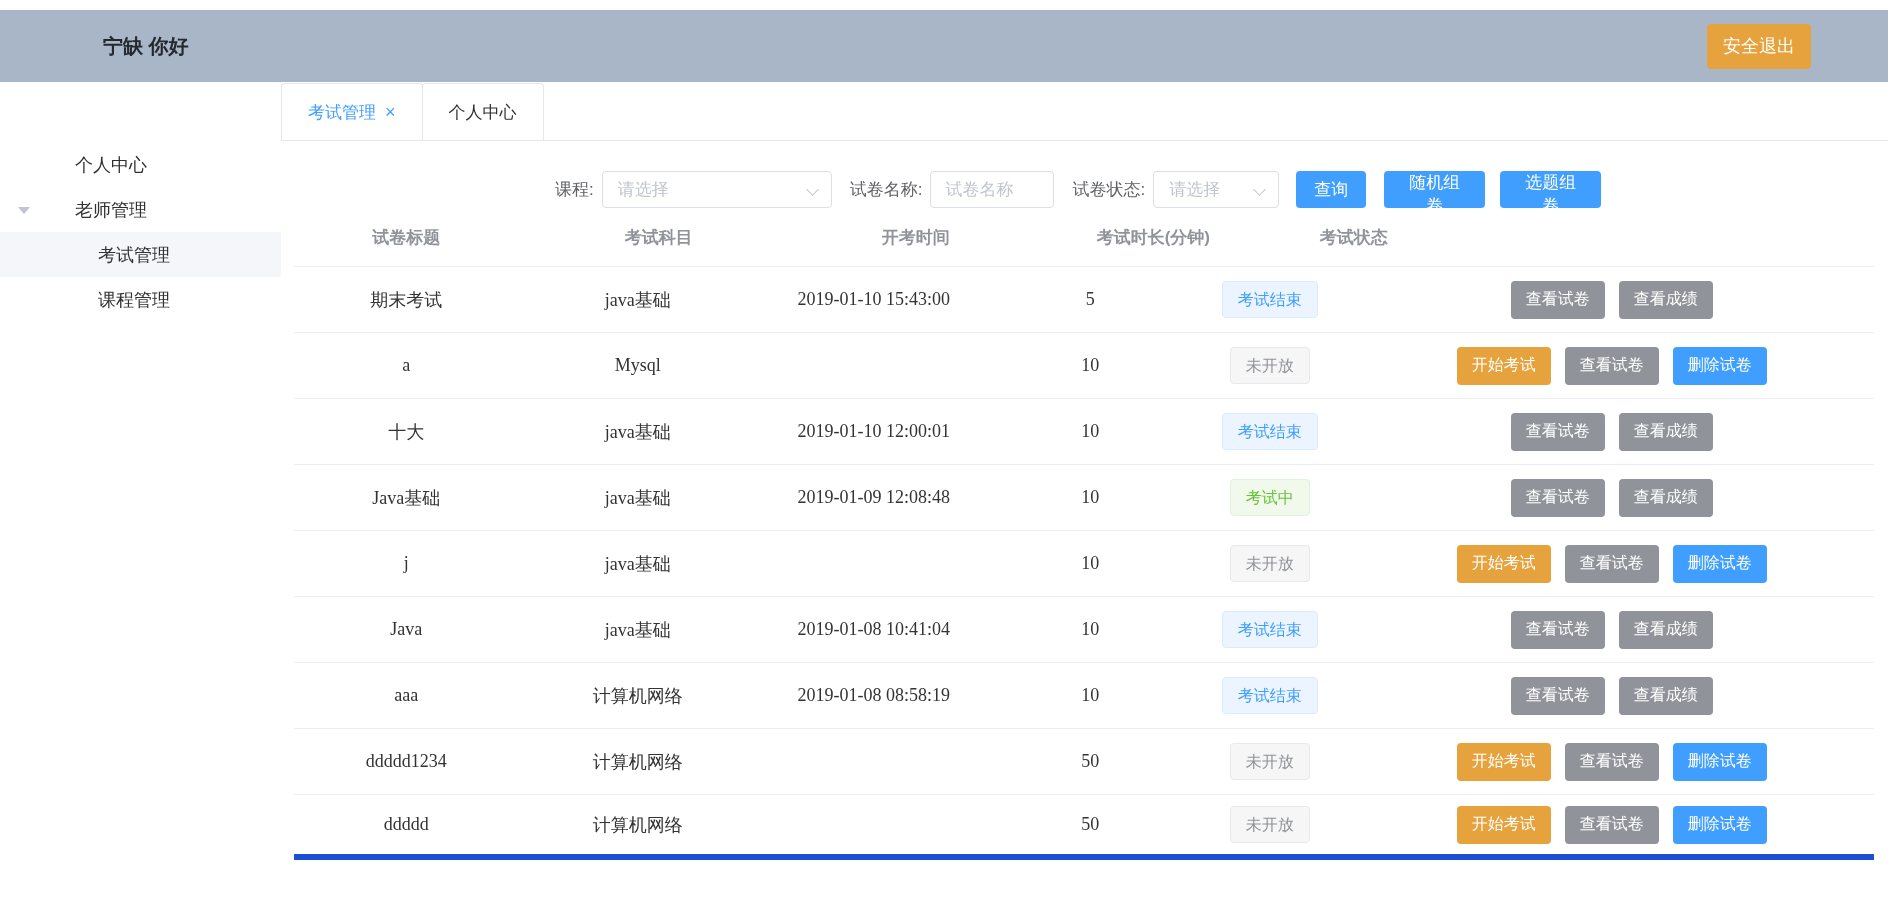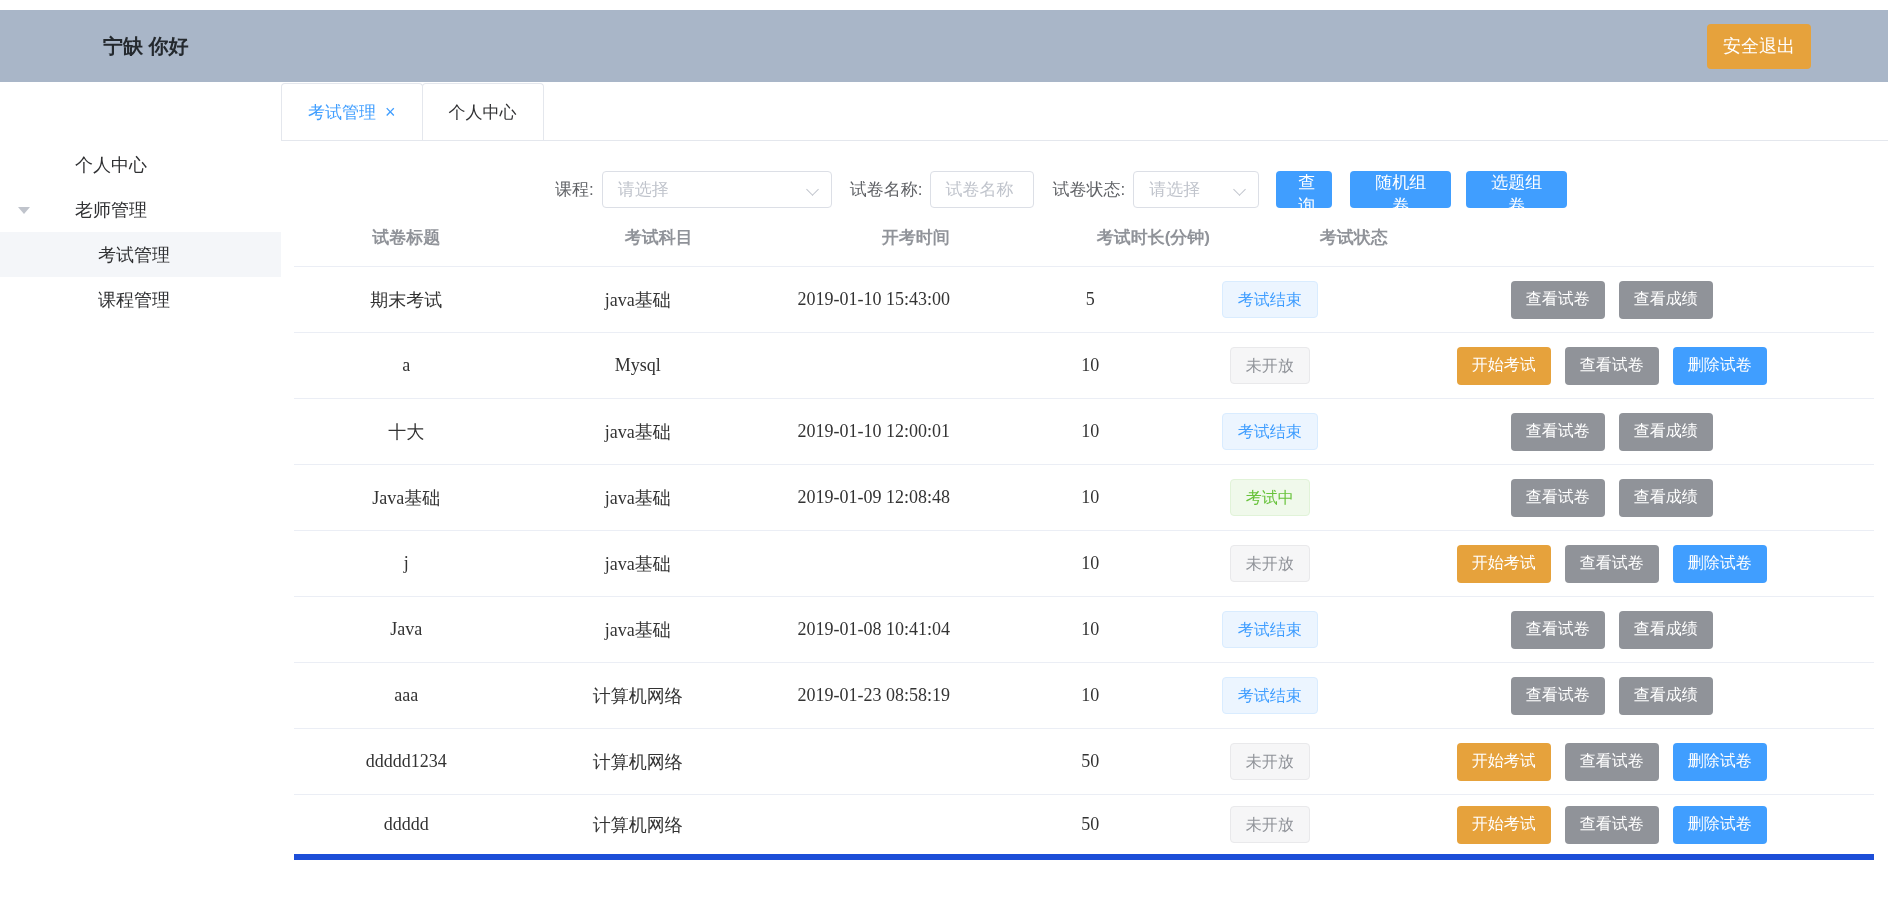--- a/index.html
+++ b/index.html
@@ -42,27 +42,27 @@
   .filters { margin-top: 30px; display: flex; align-items: center; padding-left: 274px; }
   .flabel { font-size: 17px; color: #606266; white-space: nowrap; }
   .select-box { position: relative; height: 37px; border: 1px solid #dcdfe6;
     border-radius: 4px; background: #fff; display: flex; align-items: center; }
   .select-box.wide { width: 230px; margin-left: 8px; margin-right: 18px; }
   .select-box.narrow { width: 126px; margin-left: 8px; margin-right: 17px; }
   .select-box .ph { margin-left: 15px; font-size: 17px; color: #c0c4cc; }
   .chev { position: absolute; right: 14px; top: 13px; width: 9px; height: 9px;
     border-right: 1.5px solid #c0c4cc; border-bottom: 1.5px solid #c0c4cc;
     transform: rotate(45deg); }
-  .text-input { width: 104px; height: 37px; border: 1px solid #dcdfe6; border-radius: 4px;
+  .text-input { width: 124px; height: 37px; border: 1px solid #dcdfe6; border-radius: 4px;
     margin-left: 8px; margin-right: 18px; padding: 12px 14px; font-size: 17px; color: #303133;
     font-family: inherit; }
   .text-input::placeholder { color: #c0c4cc; }
   .f-btn { height: 37px; border: none; border-radius: 4px; background: #409eff;
     color: #fff; font-size: 17px; cursor: pointer; font-family: inherit; padding: 0 17px; }
-  .f-btn.query { width: 56px; margin-right: 18px; text-align: right; }
+  .f-btn.query { width: 70px; margin-right: 18px; }
   .f-btn.random { width: 101px; margin-right: 15px; }
   .f-btn.pick { width: 101px; }
 
   
   .table { margin: 0 14px 0 13px; }
   .t-head { display: flex; height: 58px; align-items: center; gap: 21px; }
   .t-head .cell { font-weight: bold; color: #909399; font-size: 17px; }
   .t-row { display: flex; height: 66px; align-items: center;
     border-top: 1px solid #ebeef5; }
   .t-row:last-child { border-bottom: 6px solid #1d4ed8; }
@@ -192,21 +192,21 @@
             <div class="cell c0"><span class="cell-text">Java</span></div>
             <div class="cell c1"><span class="cell-text">java基础</span></div>
             <div class="cell c2"><span class="cell-text">2019-01-08 10:41:04</span></div>
             <div class="cell c3"><span class="cell-text">10</span></div>
             <div class="cell c4"><span class="badge badge-ended">考试结束</span></div>
             <div class="cell c5"><button class="row-btn gray">查看试卷</button><button class="row-btn gray">查看成绩</button></div>
           </div>
           <div class="t-row">
             <div class="cell c0"><span class="cell-text">aaa</span></div>
             <div class="cell c1"><span class="cell-text">计算机网络</span></div>
-            <div class="cell c2"><span class="cell-text">2019-01-23 08:58:19</span></div>
+            <div class="cell c2"><span class="cell-text">2019-01-08 08:58:19</span></div>
             <div class="cell c3"><span class="cell-text">10</span></div>
             <div class="cell c4"><span class="badge badge-ended">考试结束</span></div>
             <div class="cell c5"><button class="row-btn gray">查看试卷</button><button class="row-btn gray">查看成绩</button></div>
           </div>
           <div class="t-row">
             <div class="cell c0"><span class="cell-text">ddddd1234</span></div>
             <div class="cell c1"><span class="cell-text">计算机网络</span></div>
             <div class="cell c2"><span class="cell-text"></span></div>
             <div class="cell c3"><span class="cell-text">50</span></div>
             <div class="cell c4"><span class="badge badge-notopen">未开放</span></div>

